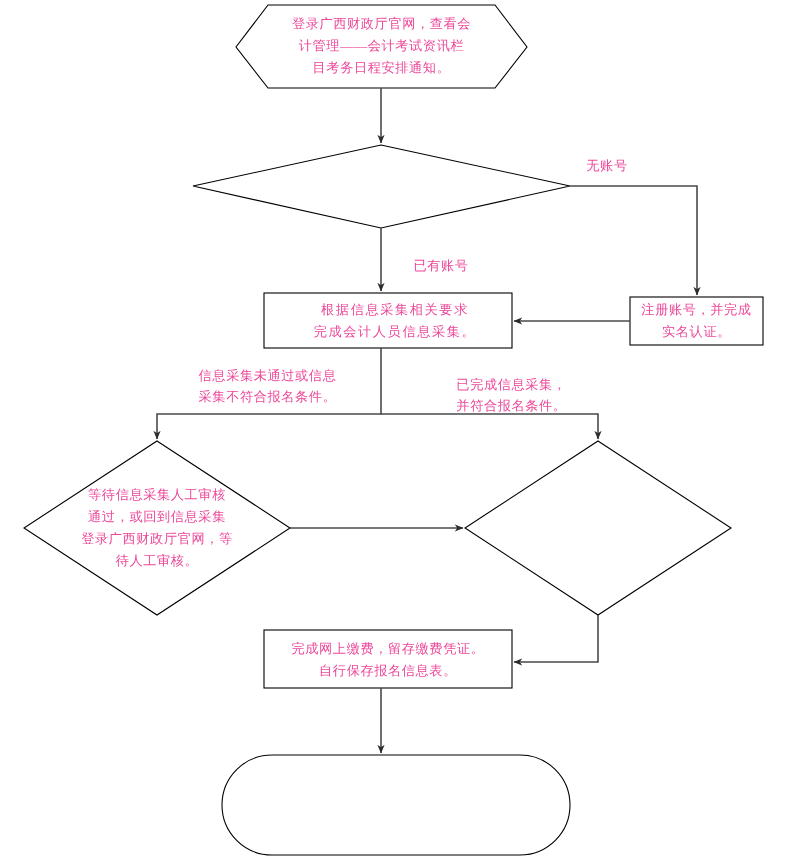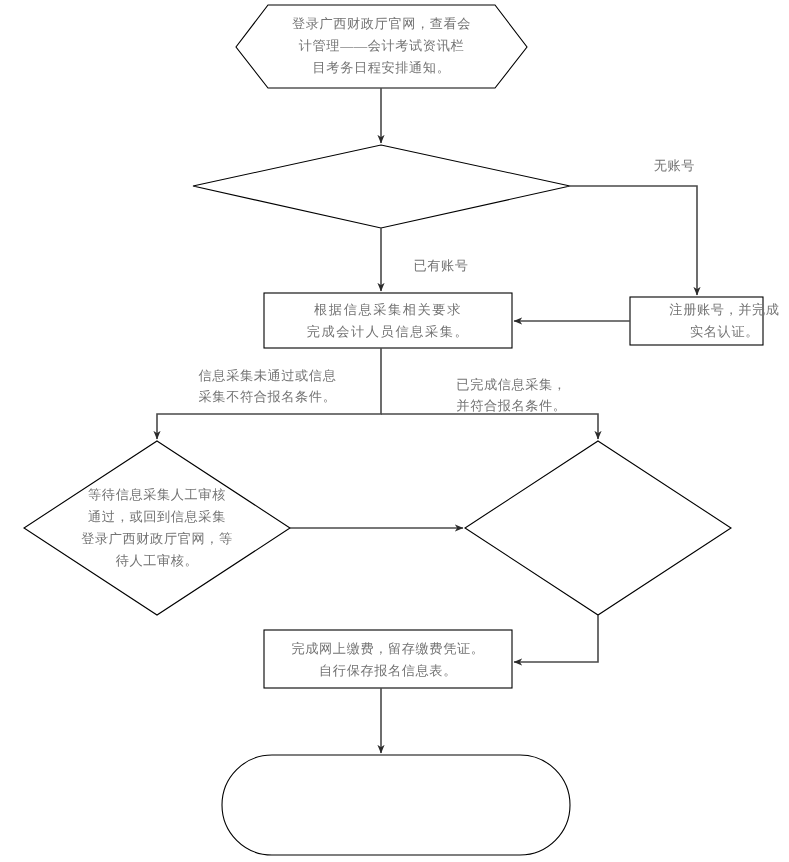--- a/index.html
+++ b/index.html
@@ -31,21 +31,21 @@
     stroke-width: 1.1;
   }
   .connector {
     stroke: #4a4a4a;
     stroke-width: 1.6;
     fill: none;
   }
   .shape-text, .edge-label {
     position: absolute;
     text-align: center;
-    color: #737373;
+    color: #ec4899;
     font-family: "Liberation Serif", "DejaVu Serif", serif;
     font-size: 13.2px;
     line-height: 22px;
     letter-spacing: 0.6px;
     white-space: pre-line;
     pointer-events: none;
   }
   .edge-label {
     line-height: 21px;
   }
@@ -94,37 +94,37 @@
     <path class="connector" d="M598,615 L598,662 L514,662" marker-end="url(#arrowhead)"></path>
 
     <line class="connector" x1="381" y1="688" x2="381" y2="753" marker-end="url(#arrowhead)"></line>
   </svg>
 
   <div class="shape-text" style="left:254px; top:13px; width:255px;">登录广西财政厅官网，查看会
 计管理——会计考试资讯栏
 目考务日程安排通知。</div>
 
 
-  <div class="shape-text" style="left:631px; top:299px; width:131px;margin-left:28px;">注册账号，并完成
+  <div class="shape-text" style="left:631px; top:299px; width:131px;">注册账号，并完成
 实名认证。</div>
 
-  <div class="shape-text" style="left:264px; top:299px; width:248px; letter-spacing:1.6px;">根据信息采集相关要求
+  <div class="shape-text" style="left:264px; top:299px; width:248px; letter-spacing:1.6px;padding-left:7px;">根据信息采集相关要求
 完成会计人员信息采集。</div>
 
   <div class="shape-text" style="left:52px; top:484px; width:210px;">等待信息采集人工审核
 通过，或回到信息采集
 登录广西财政厅官网，等
 待人工审核。</div>
 
 
   <div class="shape-text" style="left:264px; top:638px; width:248px;">完成网上缴费，留存缴费凭证。
 自行保存报名信息表。</div>
 
 
-  <div class="edge-label" style="left:575px; top:155px; width:120px;text-align:right;">无账号</div>
+  <div class="edge-label" style="left:547px; top:155px; width:120px;">无账号</div>
 
   <div class="edge-label" style="left:386px; top:255px; width:110px;">已有账号</div>
 
   <div class="edge-label" style="left:155px; top:365px; width:225px;">信息采集未通过或信息
 采集不符合报名条件。</div>
 
   <div class="edge-label" style="left:399px; top:365px; width:225px;margin-top:9px;">已完成信息采集，
 并符合报名条件。</div>
 
 

